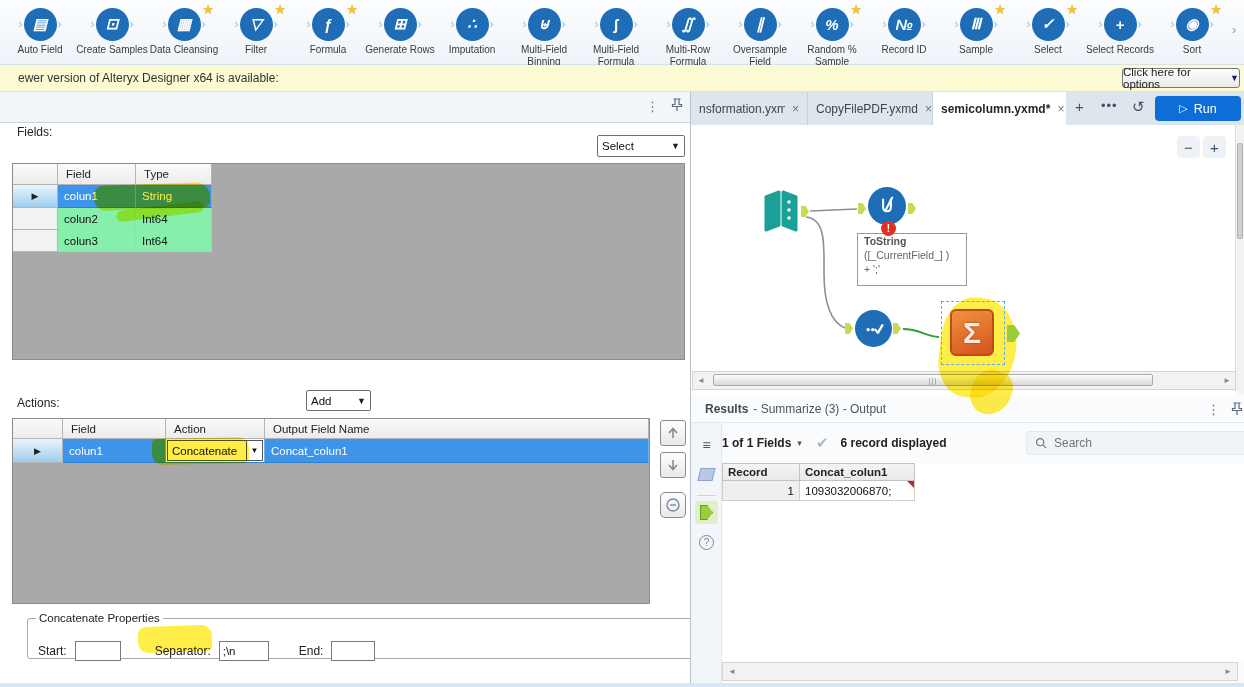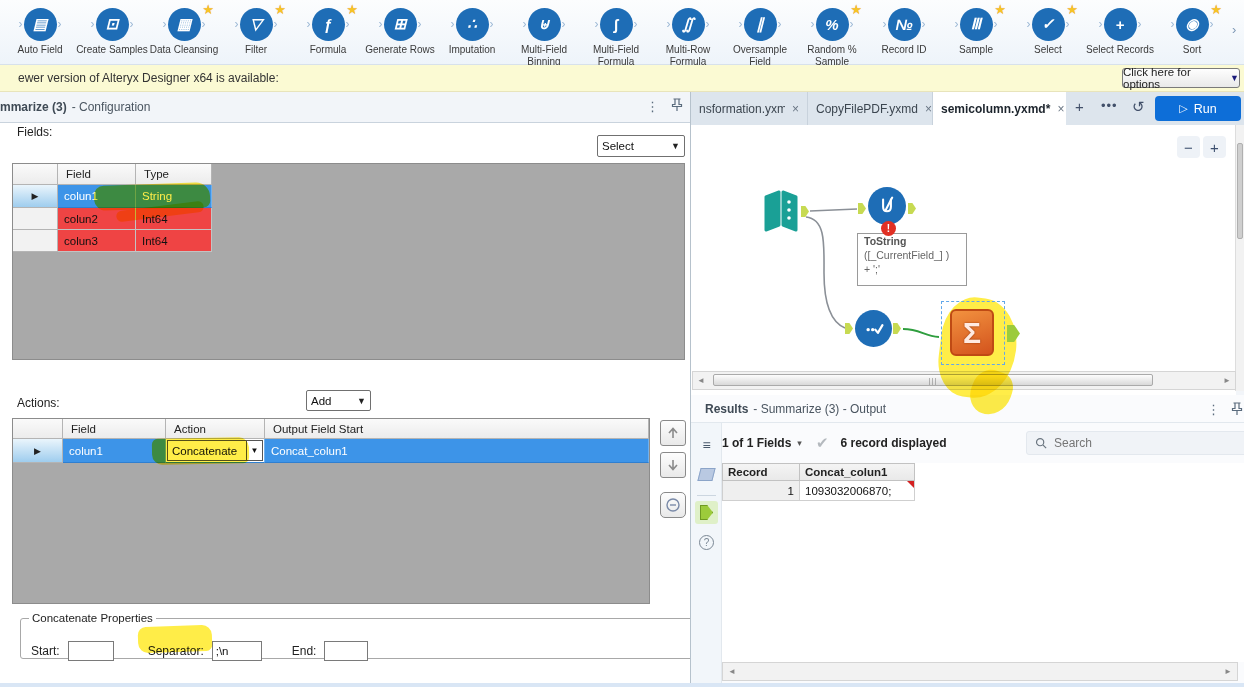--- a/index.html
+++ b/index.html
@@ -35,21 +35,21 @@
   .cfg-box { left:0; top:122px; width:690px; height:565px; background:#fff; border-top:1px solid #c9d3dd; }
   .dots-v { color:#5a6b7d; font-size:13px; letter-spacing:0; }
   .lbl { font-size:12px; color:#222; }
   .combo { background:#fff; border:1px solid #707070; border-radius:2px; display:flex; align-items:center;
     font-size:11.5px; color:#111; padding:0 4px; justify-content:space-between; cursor:pointer; }
   .combo .caret { font-size:9px; color:#222; }
 
   .grid-area { background:#a9a9a9; border:1px solid #8c8c8c; }
   .grid-hdr { background:linear-gradient(#fafafa,#ececec); border-right:1px solid #b4b4b4; border-bottom:1px solid #b4b4b4;
     font-size:11.5px; color:#222; display:flex; align-items:center; padding-left:8px; }
-  .grid-cell { background:#ef4444; border-right:1px solid #c3c3c3; border-bottom:1px solid #c3c3c3;
+  .grid-cell { background:#86efac; border-right:1px solid #c3c3c3; border-bottom:1px solid #c3c3c3;
     font-size:11.5px; color:#111; display:flex; align-items:center; padding-left:6px; }
   .grid-sel { background:linear-gradient(#eaf5fc,#9fcdee); border-right:1px solid #b4b4b4; border-bottom:1px solid #b4b4b4;
     display:flex; align-items:center; justify-content:center; font-size:9px; color:#222; }
   .grid-selempty { background:#f2f2f2; border-right:1px solid #b4b4b4; border-bottom:1px solid #b4b4b4; }
   .row-blue .grid-cell { background:#3d94e8; color:#fff; border-right:1px solid #6fb1ef; border-bottom:1px solid #2f7fd0; }
 
   .btn-sq { background:linear-gradient(#fdfdfd,#e9e9e9); border:1px solid #8a8a8a; border-radius:3px;
     display:flex; align-items:center; justify-content:center; color:#707070; cursor:pointer; }
 
   fieldset.props { border:1px solid #a8a8a8; border-radius:3px; background:#fff; }
@@ -297,24 +297,20 @@
   <div class="abs tb-overflow">›</div>
 
   <div class="abs notifbar">
     <span class="notif-text">ewer version of Alteryx Designer x64 is available:</span>
     <span class="notif-btn">
       <span>Click here for options</span>
         <span class="caret">▼</span>
     </span>
   </div>
 
-  <div class="abs cfg-title">
-    <span style="font-weight:bold;color:#3f4a55;">mmarize (3)</span>
-    <span style="margin-left:5px;">- Configuration</span>
-  </div>
   <div class="abs dots-v" style="left:646px; top:99px;">⋮</div>
   <div class="abs" style="left:671px; top:98px;">
     <svg width="12" height="14" viewBox="0 0 12 14">
         <path d="M2.5 1 h7 M4 1 v5.5 h-2.5 v2 h9 v-2 H8 V1 M6 8.5 v4.5" stroke="#5a6b7d" stroke-width="1.2" fill="none"></path>
       </svg>
   </div>
   <div class="abs cfg-box"></div>
 
   <div class="abs lbl" style="left:17px; top:125px;">Fields:</div>
   <div class="abs combo" style="left:597px; top:135px; width:88px; height:22px;">
@@ -351,21 +347,21 @@
   <div class="abs combo" style="left:306px; top:390px; width:65px; height:21px;">
     <span>Add</span>
       <span class="caret">▼</span>
   </div>
 
   <div class="abs grid-area" style="left:12px; top:418px; width:638px; height:186px;">
     <div style="display:grid; grid-template-columns:50px 103px 99px 384px;">
       <div class="grid-hdr" style="height:20px; padding-left:0;">&nbsp;</div>
       <div class="grid-hdr" style="height:20px;">Field</div>
       <div class="grid-hdr" style="height:20px;">Action</div>
-      <div class="grid-hdr" style="height:20px;">Output Field Start</div>
+      <div class="grid-hdr" style="height:20px;">Output Field Name</div>
     </div>
     <div class="row-blue" style="display:grid; grid-template-columns:50px 103px 99px 384px; height:24px;">
       <div class="grid-sel">▶</div>
       <div class="grid-cell">colun1</div>
       <div class="grid-cell" style="background:#fff; padding:1px; color:#111;">
         <div style="display:flex; width:100%; height:100%; border:1px solid #555; background:#fff; align-items:center;">
           <span style="flex:1; padding-left:4px; font-size:11.5px; color:#111;">Concatenate</span>
           <span style="width:16px; height:100%; border-left:1px solid #555; display:flex; align-items:center; justify-content:center; font-size:8px; color:#111;">▼</span>
         </div>
       </div>
@@ -383,21 +379,21 @@
         <path d="M7 2 V11 M3 7 L7 11.5 L11 7" stroke="#8a8a8a" stroke-width="1.6" fill="none"></path>
       </svg>
   </div>
   <div class="abs btn-sq" style="left:660px; top:492px; width:26px; height:26px; border-radius:5px;">
     <svg width="16" height="16" viewBox="0 0 16 16">
         <circle cx="8" cy="8" r="6" stroke="#7a8aa8" stroke-width="1.4" fill="none"></circle>
         <path d="M5 8 h6" stroke="#7a8aa8" stroke-width="1.4"></path>
       </svg>
   </div>
 
-  <fieldset class="abs props" style="left:20px; top:612px; width:679px; height:47px;">
+  <fieldset class="abs props" style="left:27px; top:612px; width:679px; height:47px;">
     <legend>Concatenate Properties</legend>
     <div style="position:absolute; left:10px; top:17px; display:flex; align-items:center; gap:8px;">
       <span class="lbl">Start:</span>
       <input class="inp" style="width: 46px; height: 20px;" value="">
       <span class="lbl" style="margin-left:26px;">Separator:</span>
       <input class="inp" style="width: 50px; height: 20px;" value=";\n">
       <span class="lbl" style="margin-left:22px;">End:</span>
       <input class="inp" style="width: 44px; height: 20px;" value="">
     </div>
   </fieldset>

